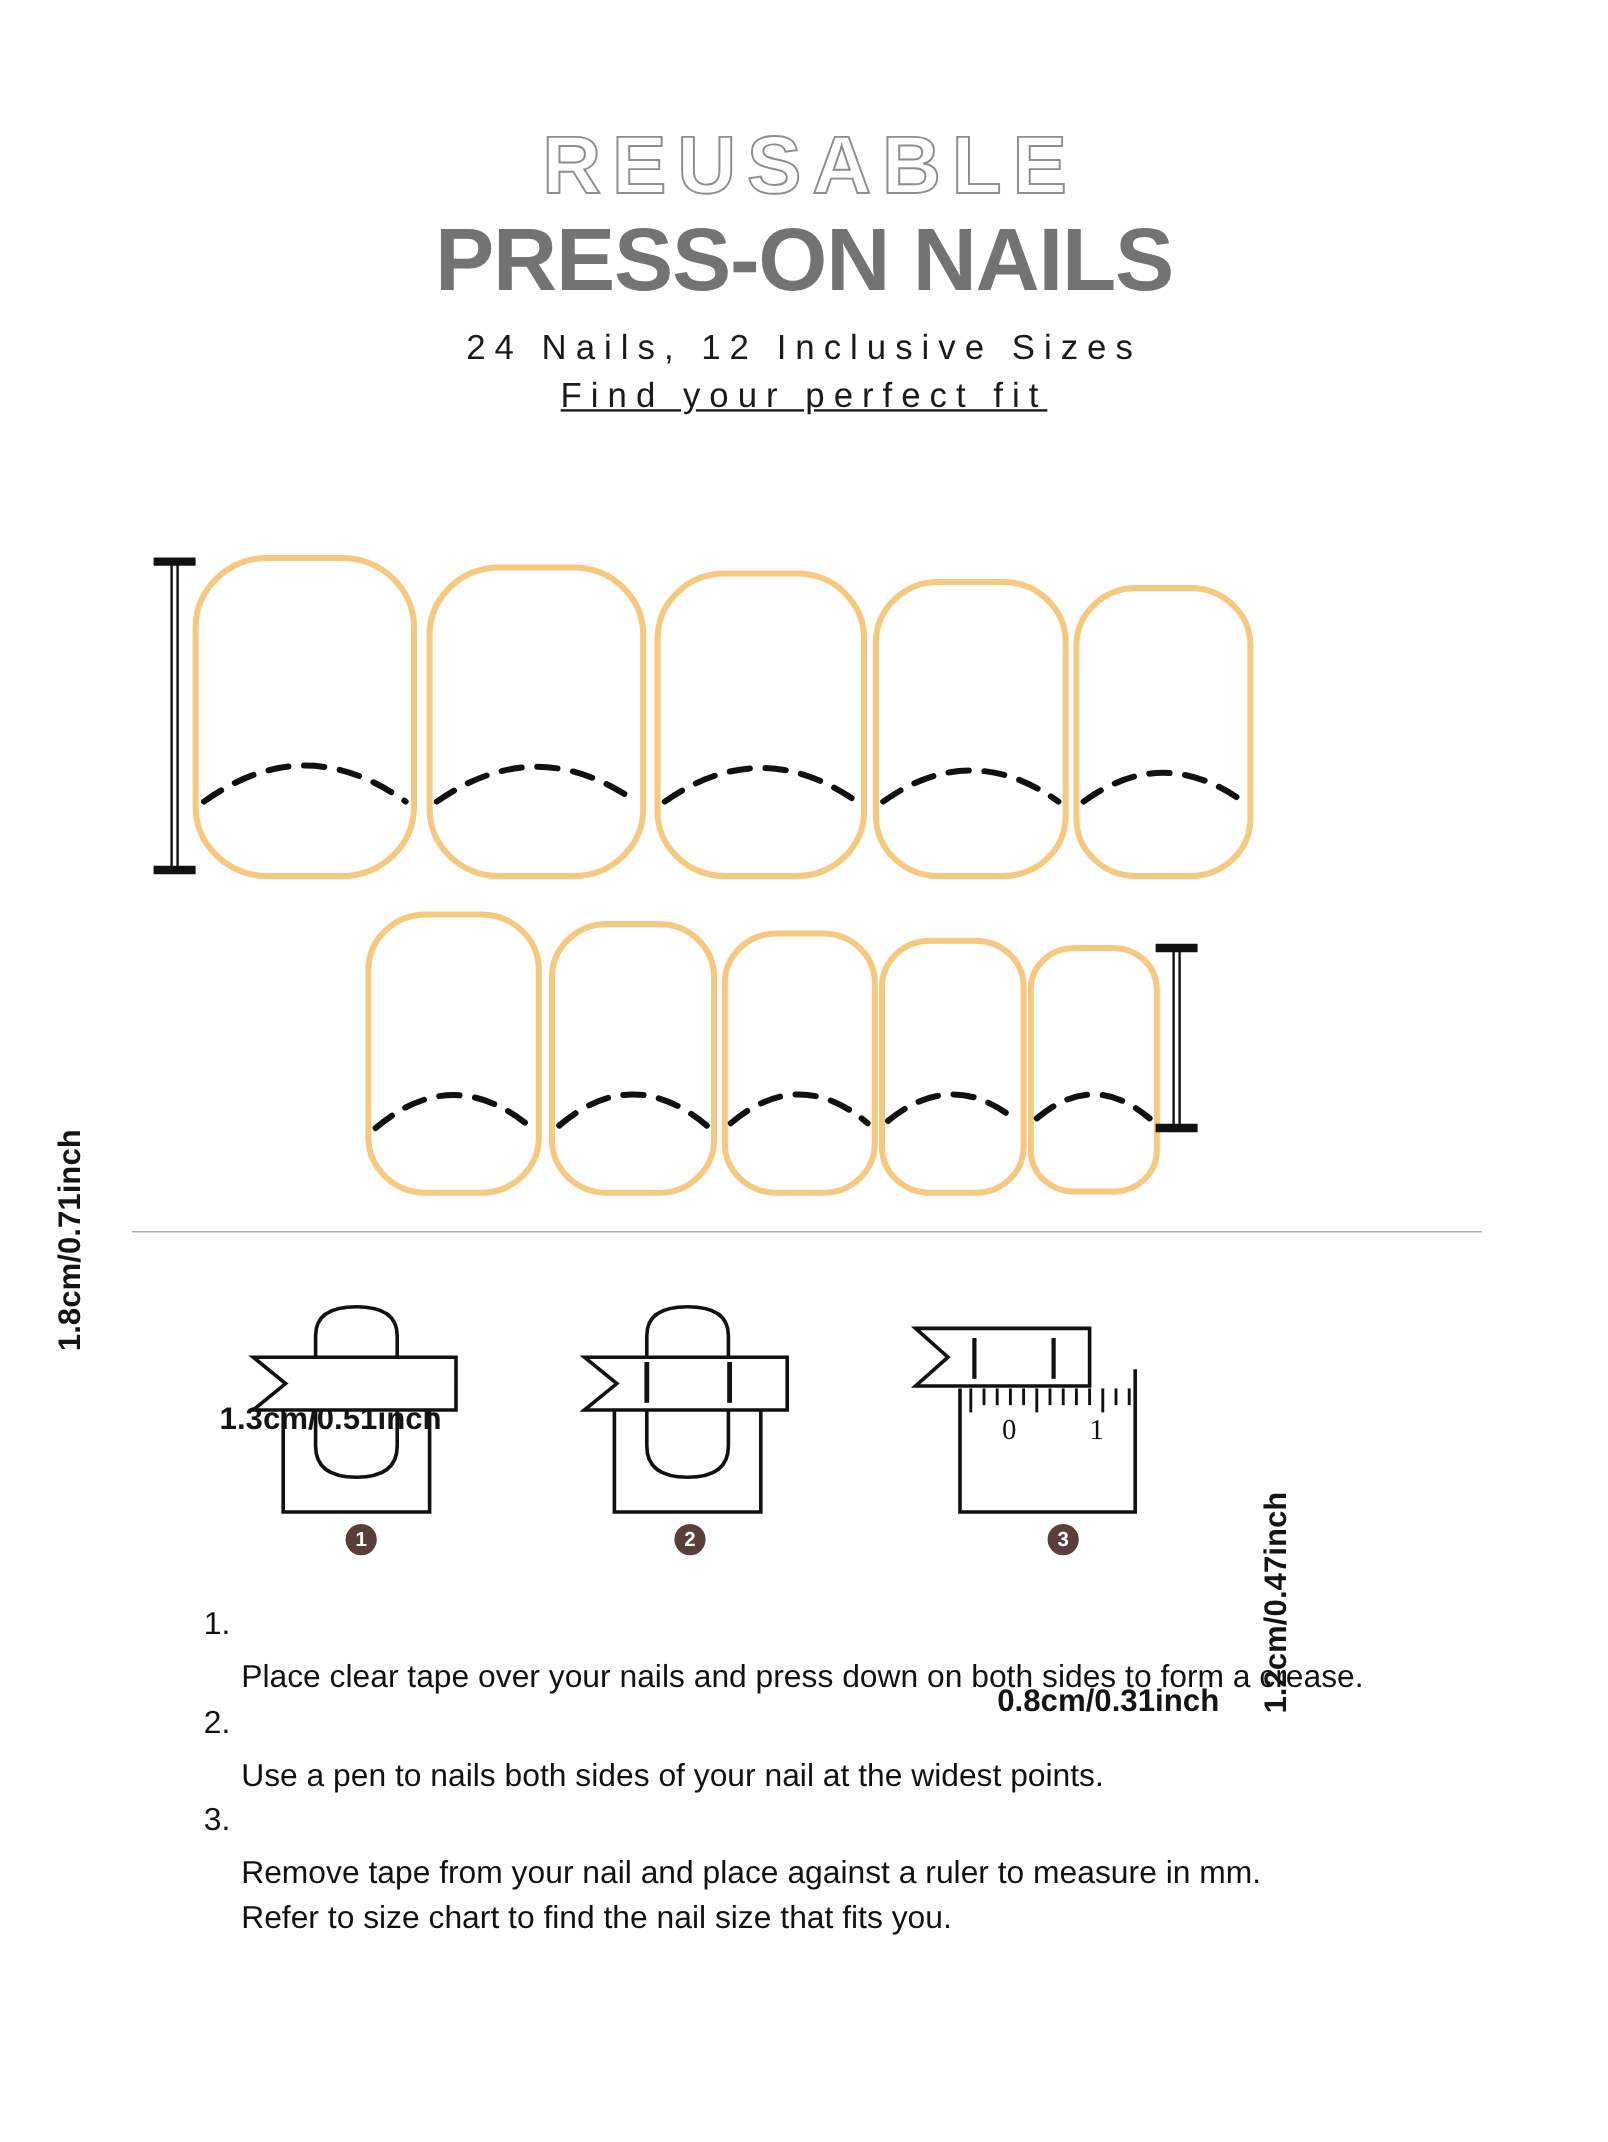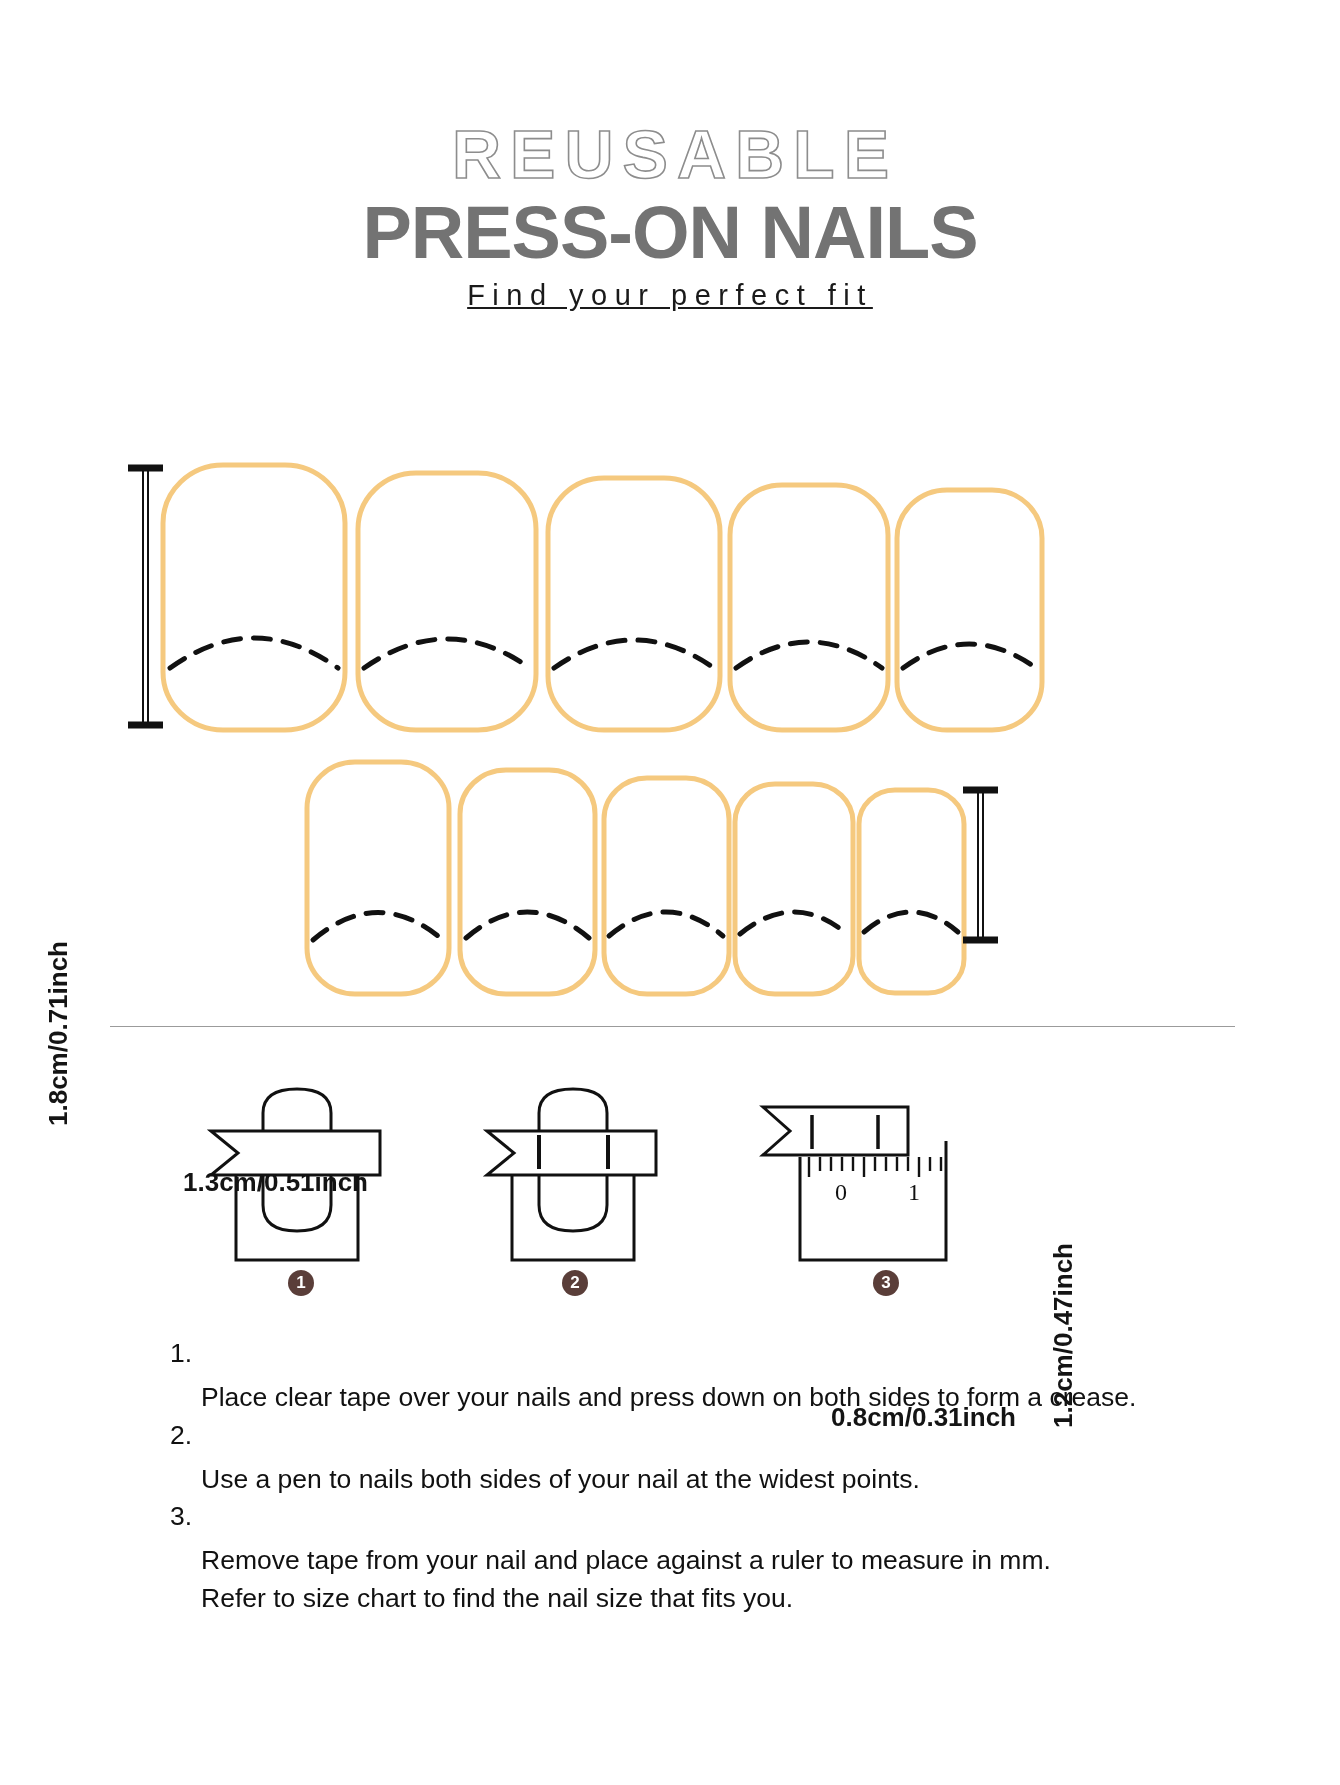--- a/index.html
+++ b/index.html
@@ -12,21 +12,21 @@
     height: 1785px;
     position: relative;
     font-family: "Liberation Sans", sans-serif;
     color: #111;
     overflow: hidden;
   }
 
   
   .header {
     position: absolute;
-    top: 120px;
+    top: 104px;
     left: 0;
     width: 1340px;
     text-align: center;
   }
   .title-outline {
     font-family: "Liberation Sans", sans-serif;
     font-size: 68px;
     font-weight: 700;
     letter-spacing: 9px;
     line-height: 1;
@@ -159,20 +159,21 @@
   .ins-num { width: 32px; flex: none; text-align: right; padding-right: 9px;}
   .ins-text { flex: 1; margin-top: 44px; }
   .ins-cont { padding-left: 41px; }
 </style>
 </head>
 <body>
 
 <div class="header">
   <div class="title-outline">REUSABLE</div>
   <div class="title-main">PRESS-ON NAILS</div>
+  <div class="subtitle-1">24 Nails, 12 Inclusive Sizes</div>
   <div class="subtitle-2">Find your perfect fit</div>
 </div>
 
 <div class="nails-area">
   <svg width="1340" height="600" viewBox="0 0 1340 600">
 
     <g fill="none" stroke="#F5C97F" stroke-width="5">
       <rect x="163" y="35" width="182" height="265" rx="60" ry="58"></rect>
       <rect x="358" y="43" width="178" height="257" rx="58" ry="56"></rect>
       <rect x="548" y="48" width="172" height="252" rx="56" ry="54"></rect>

